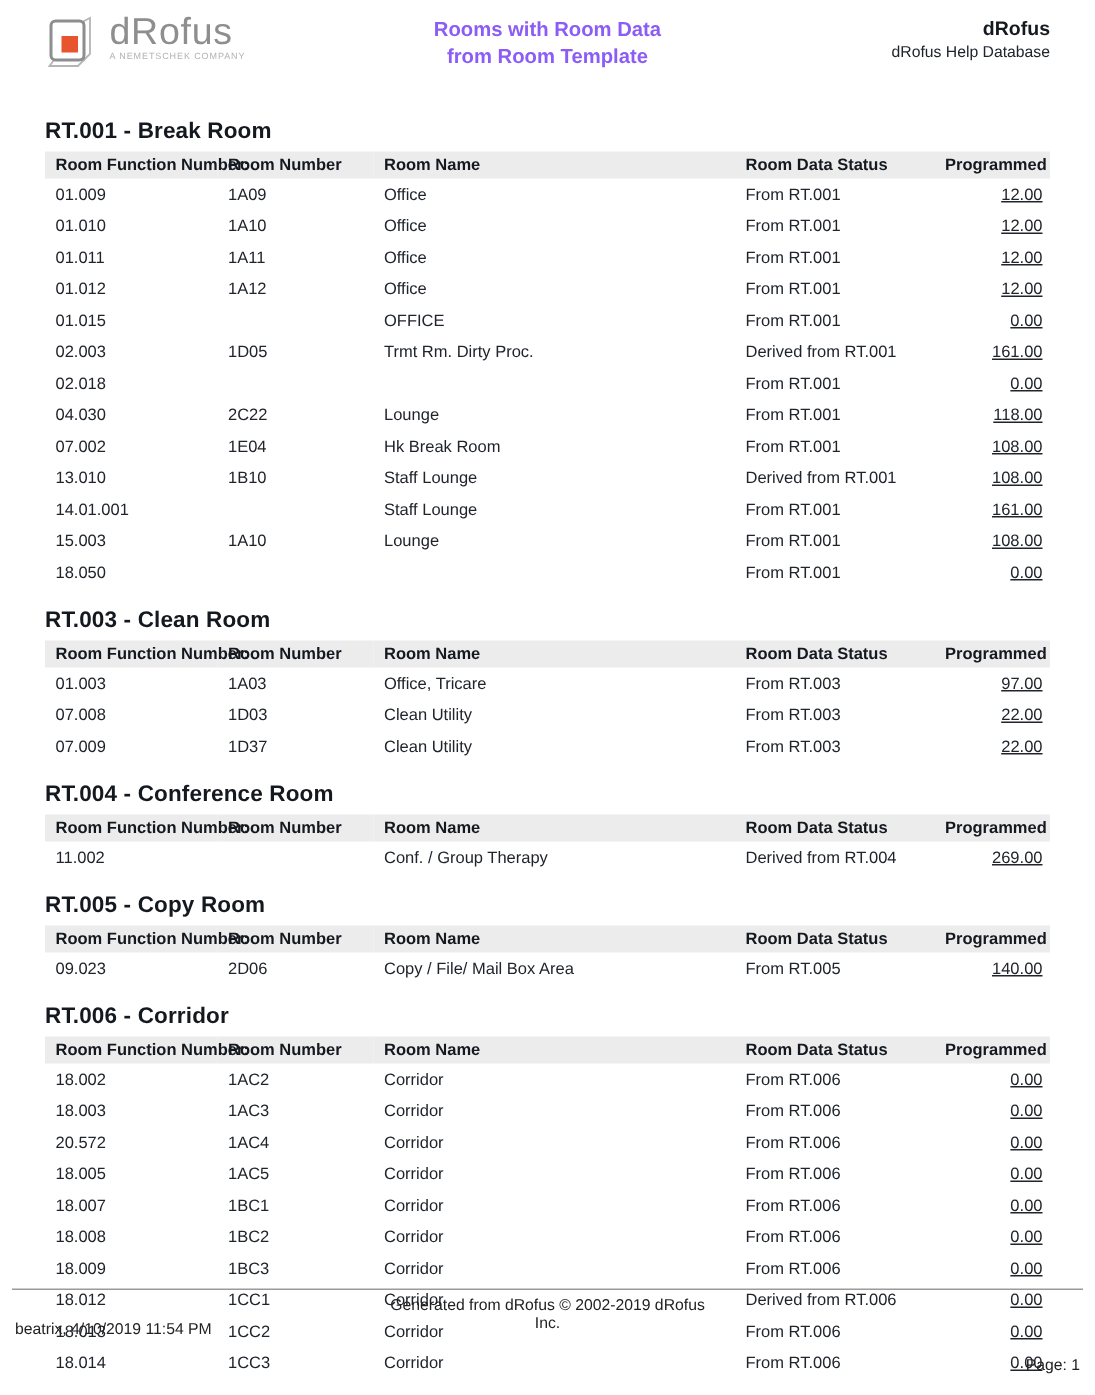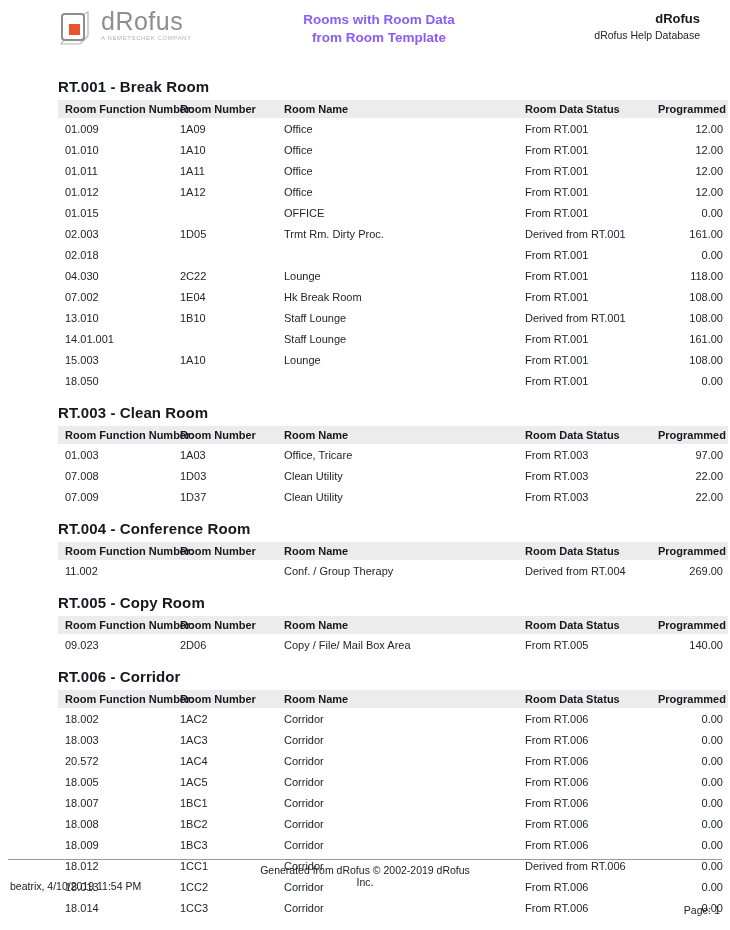--- a/index.html
+++ b/index.html
@@ -1,20 +1,19 @@
 <!DOCTYPE html>
 <html><head>
 <meta charset="utf-8">
 <style>
   html, body { margin: 0; padding: 0; background: #ffffff; }
   .page {
     width: 730px; height: 930px; position: relative; box-sizing: border-box;
     font-family: "Liberation Sans", sans-serif; color: #20252c; background: #fff;
     overflow: hidden;
-    padding-left: 28px;
   }
   
   .report-header {
     display: flex; justify-content: space-between; align-items: flex-start;
     padding: 8px 30px 0 30px;
   }
   .logo { display: flex; align-items: flex-start; gap: 7px; width: 220px; }
   .logo-icon { margin-top: 2px; }
   .logo-text { display: flex; flex-direction: column; }
   .logo-brand {
@@ -44,21 +43,21 @@
   table.rooms-table { width: 670px; border-collapse: collapse; table-layout: fixed; }
   table.rooms-table th {
     background: #ececec; font-size: 11px; font-weight: bold; text-align: left;
     padding: 3px 0 3px 7px; color: #14181f; white-space: nowrap;
   }
   table.rooms-table th.num { text-align: right; padding: 3px 5px 3px 0; }
   table.rooms-table td {
     font-size: 11px; padding: 4.5px 0 4.5px 7px; color: #20252c; white-space: nowrap;
     overflow: hidden;
   }
-  table.rooms-table td.num { text-align: right; padding: 4.5px 5px 4.5px 0; }
+  table.rooms-table td.num { text-align: right; padding: 4.5px 5px 4.5px 0; text-decoration: underline; }
 
   
   .report-footer {
     position: absolute; left: 8px; right: 8px; bottom: 14px;
     display: flex; justify-content: space-between; align-items: flex-start;
     border-top: 1px solid #9a9a9a; padding-top: 4px;
     font-size: 10.5px; color: #222;
   }
   .report-footer .f-left  { width: 34%; text-align: left; padding-left: 2px; margin-top: 16px; }
   .report-footer .f-center{ width: 32%; text-align: center; }

